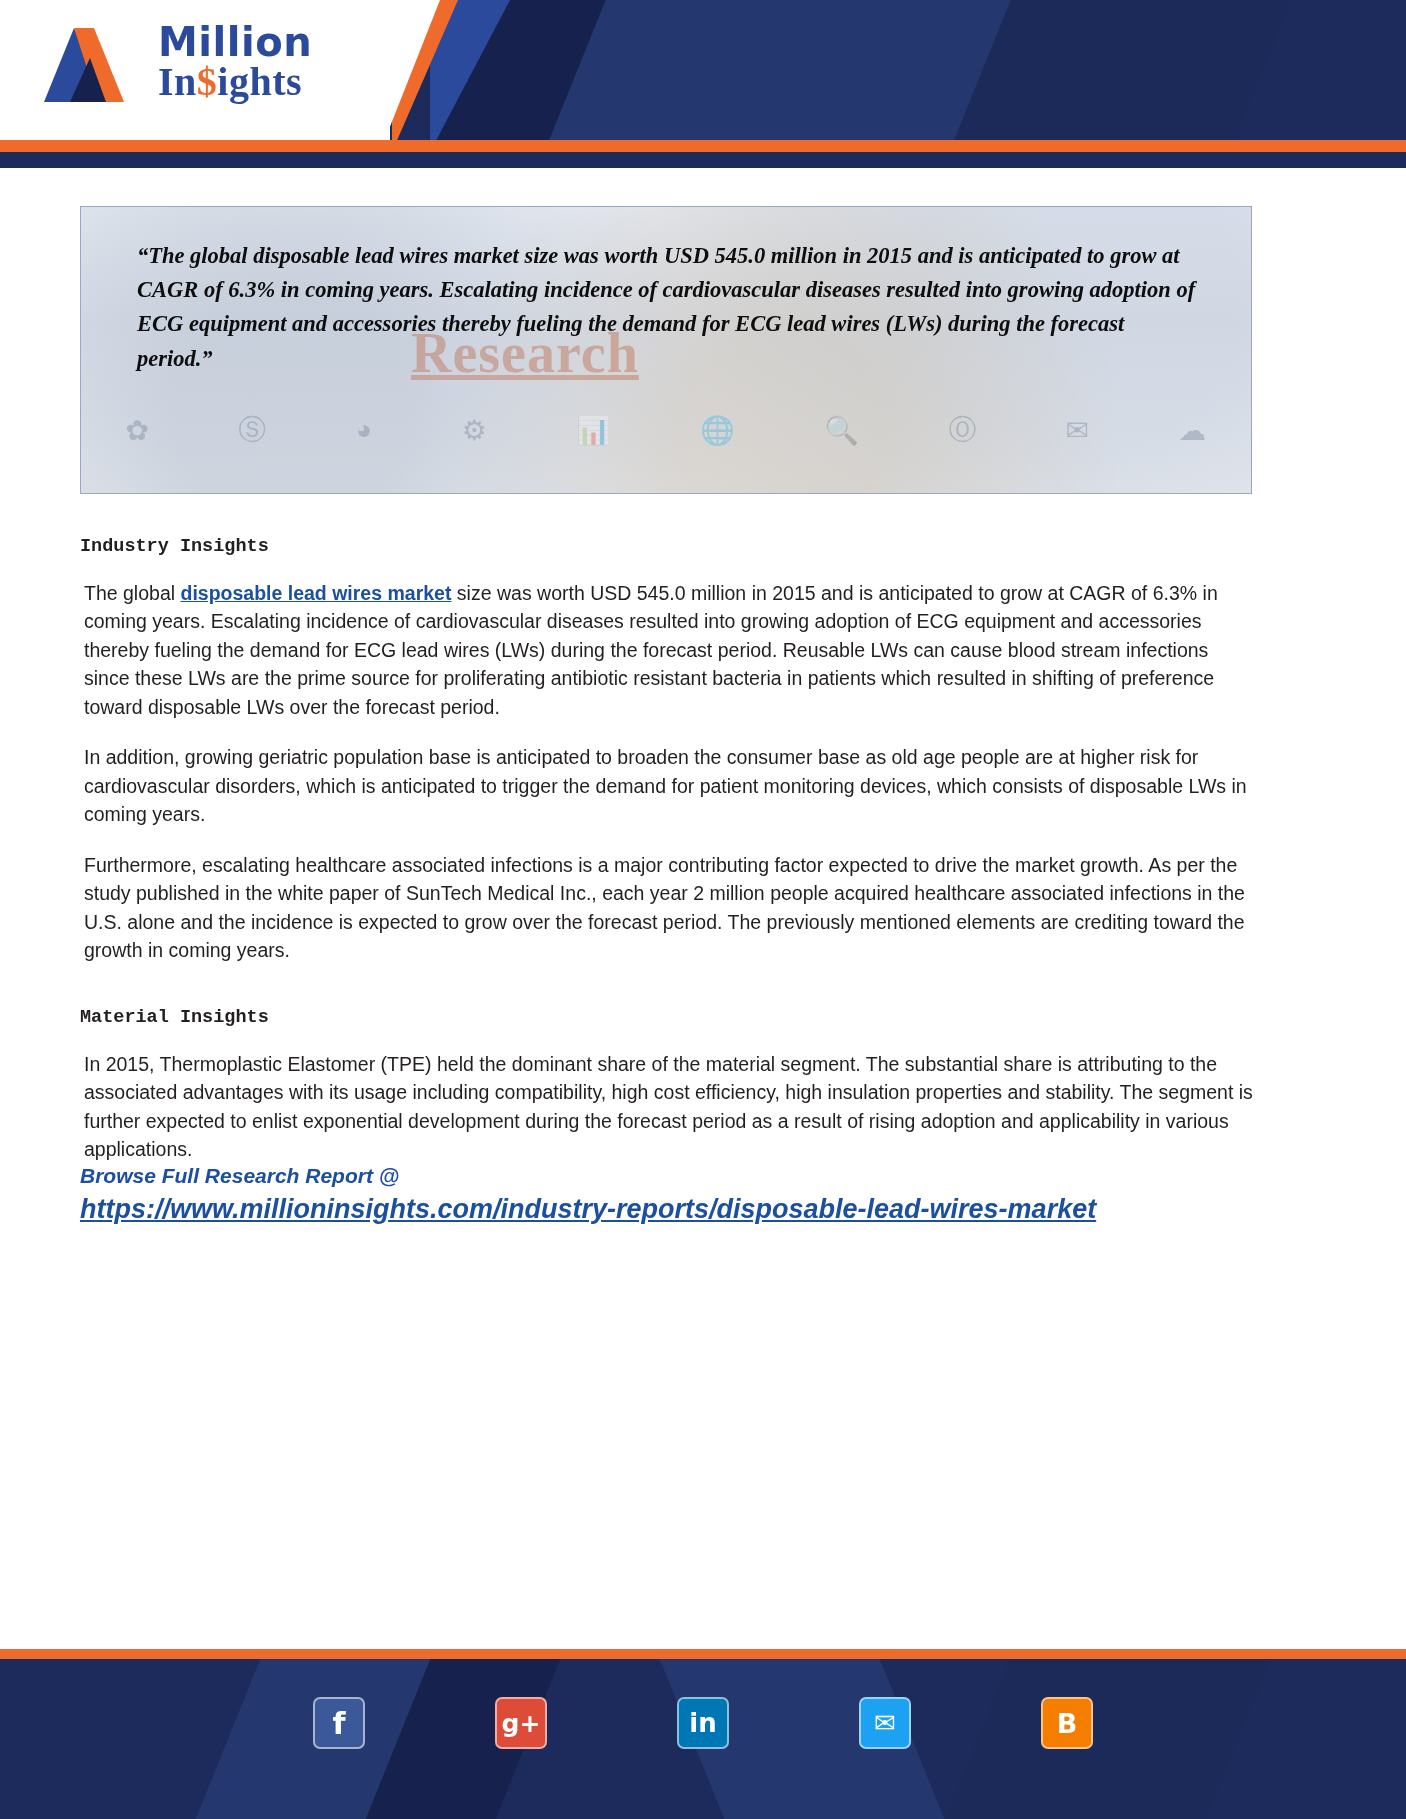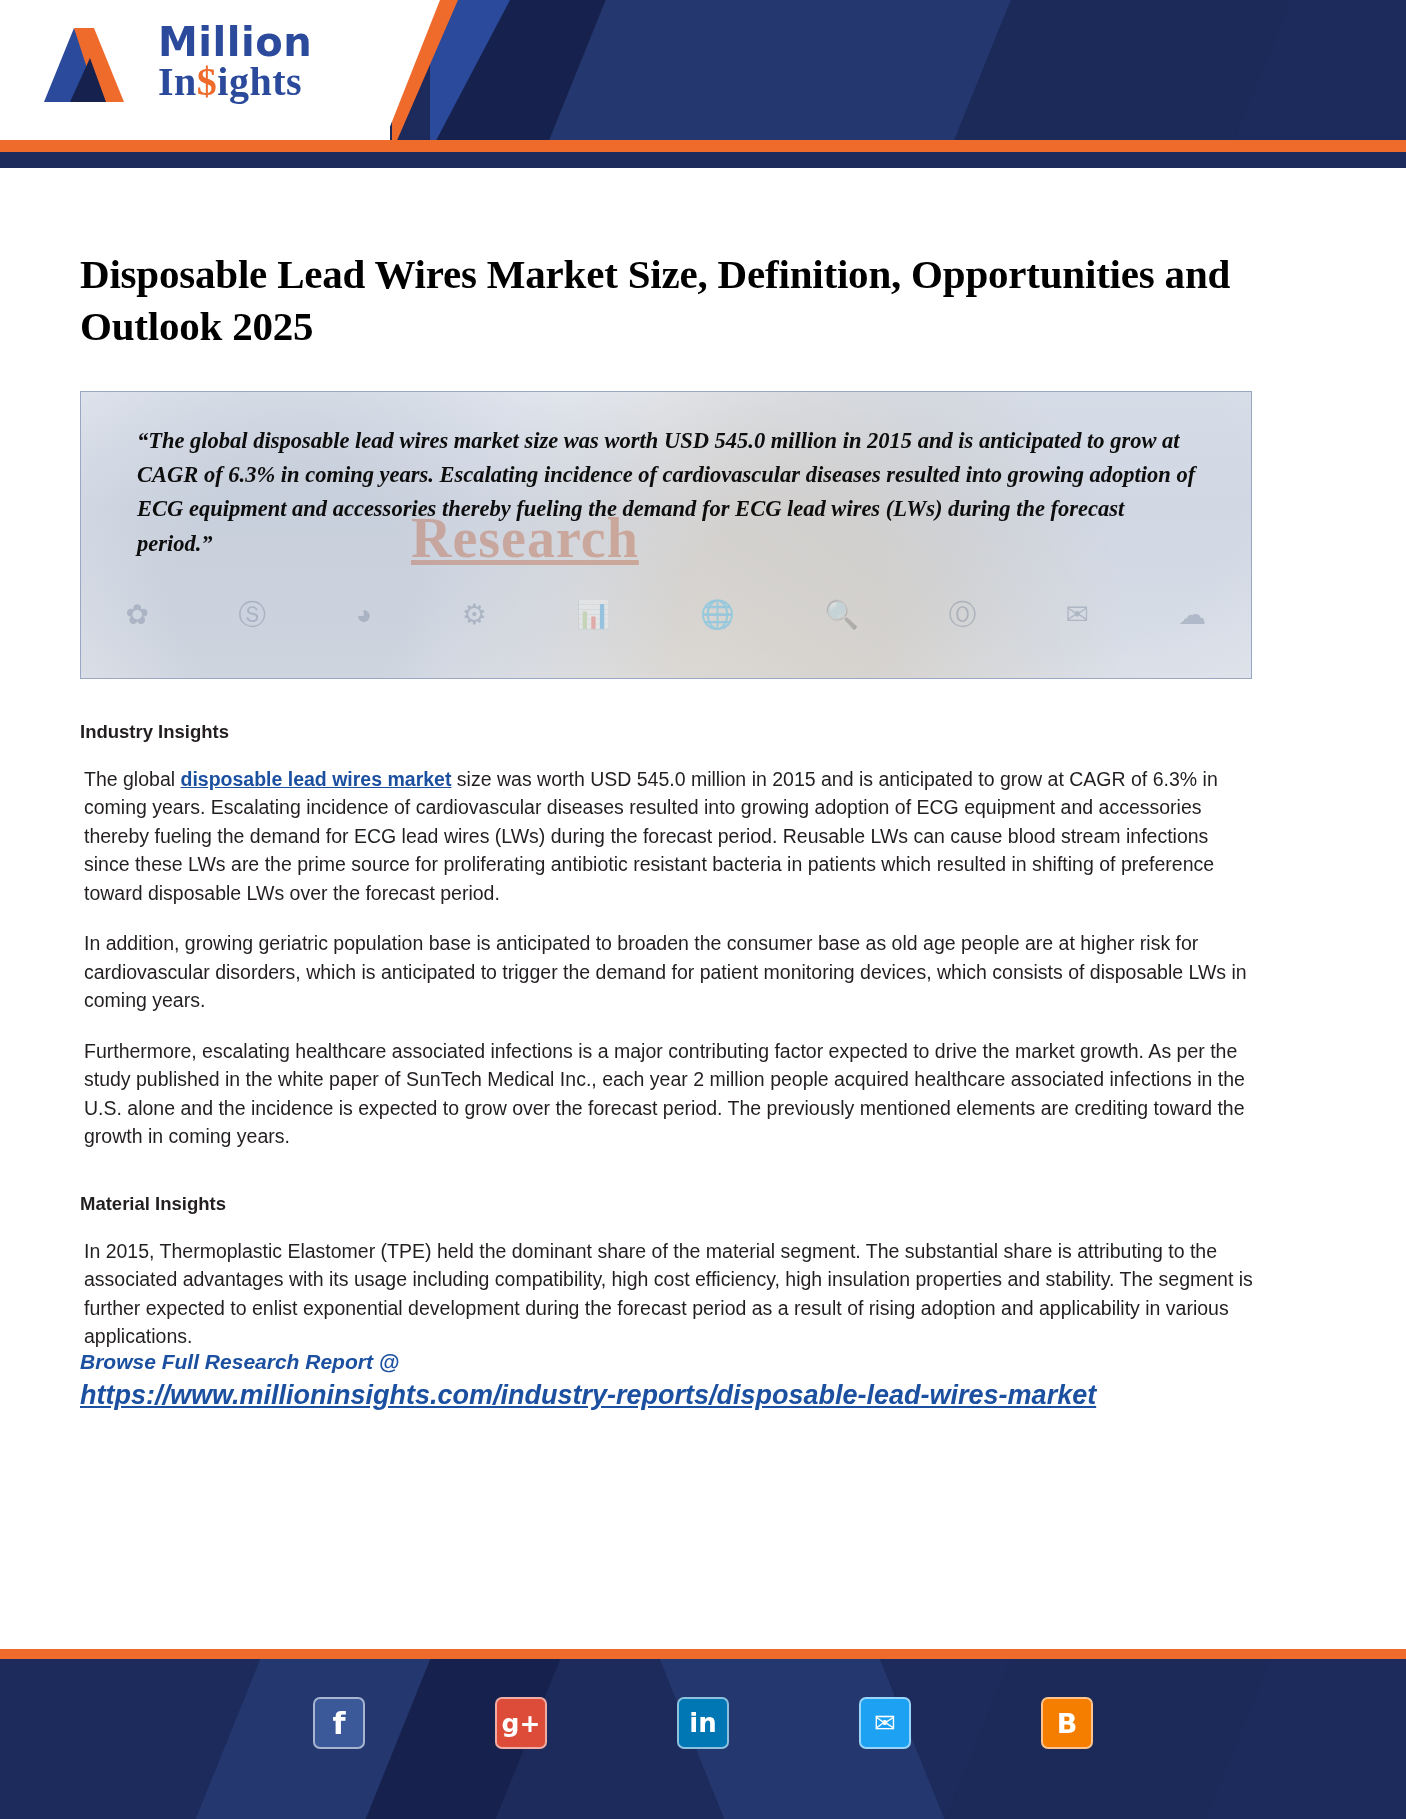--- a/index.html
+++ b/index.html
@@ -187,21 +187,21 @@
     font-style: italic;
     font-weight: 700;
     font-size: 22.5px;
     line-height: 1.52;
     color: #0d0d0d;
     width: 1060px;
   }
 
   
   .section-heading {
-    font-family: Liberation Sans, sans-serif;
+    font-family: Liberation Mono, monospace;
     font-weight: 700;
     font-size: 18.5px;
     color: #231f20;
     margin-top: 42px;
   }
   p.para {
     font-family: "Liberation Sans", sans-serif;
     font-size: 19.5px;
     line-height: 1.46;
     color: #231f20;
@@ -307,21 +307,20 @@
     <div class="logo-text">
       <div class="logo-line1">Million</div>
       <div class="logo-line2"><span>In</span><span class="logo-dollar">$</span><span>ights</span></div>
     </div>
   </div>
   <div class="header-orange-bar"></div>
 </div>
 
 <div class="page-body">
 
-  <h1 class="doc-title">Disposable Lead Wires Market Size, Definition, Opportunities and Outlook 2025</h1>
 
   <div class="quote-box">
     <div class="quote-bg"></div>
     <div class="quote-watermark">Research</div>
     <div class="quote-bg-icons">
       <span>✿</span>
       <span>Ⓢ</span>
       <span>◕</span>
       <span>⚙</span>
       <span>📊</span>

